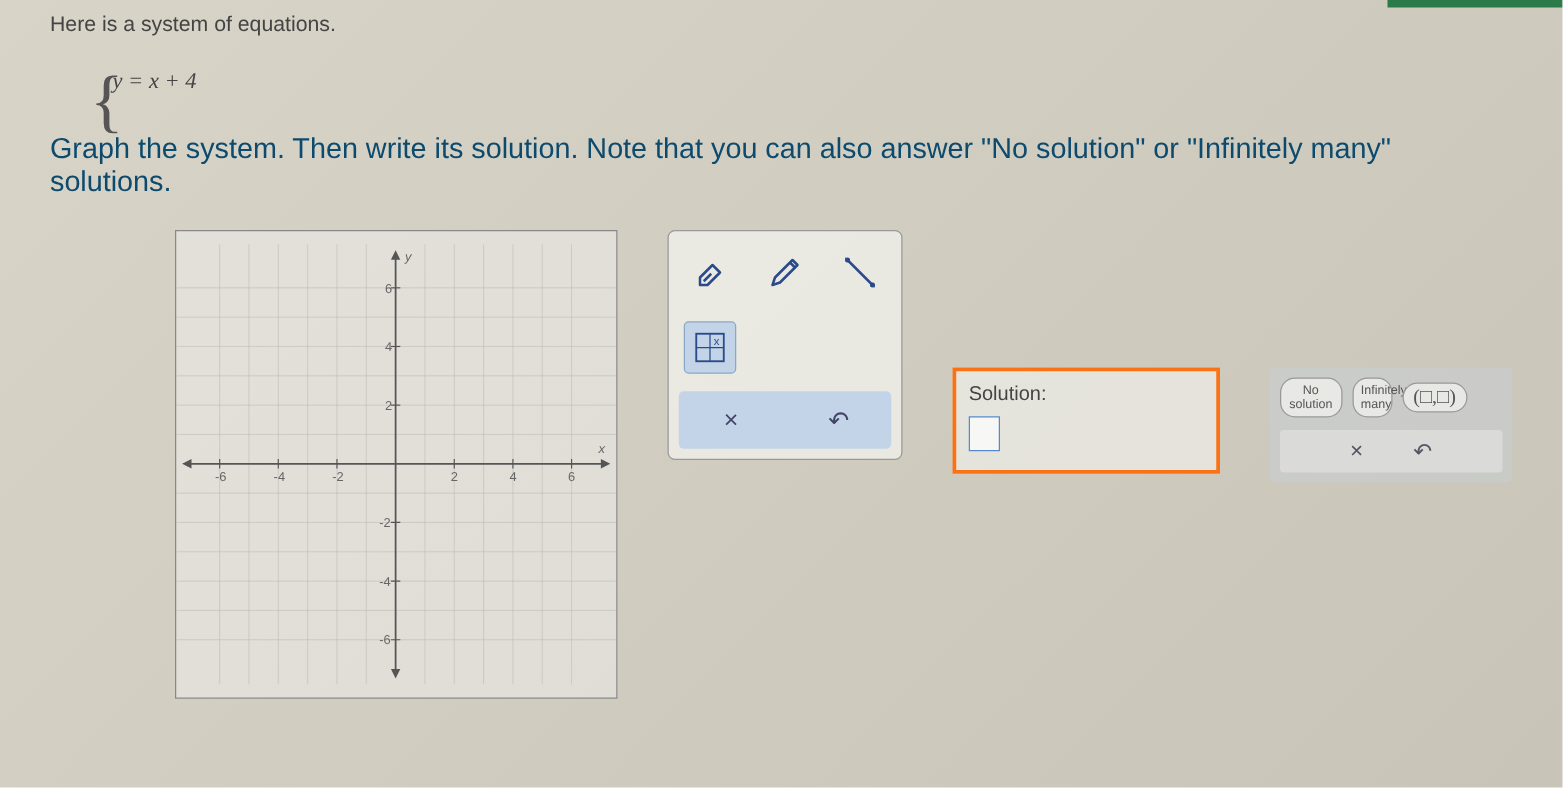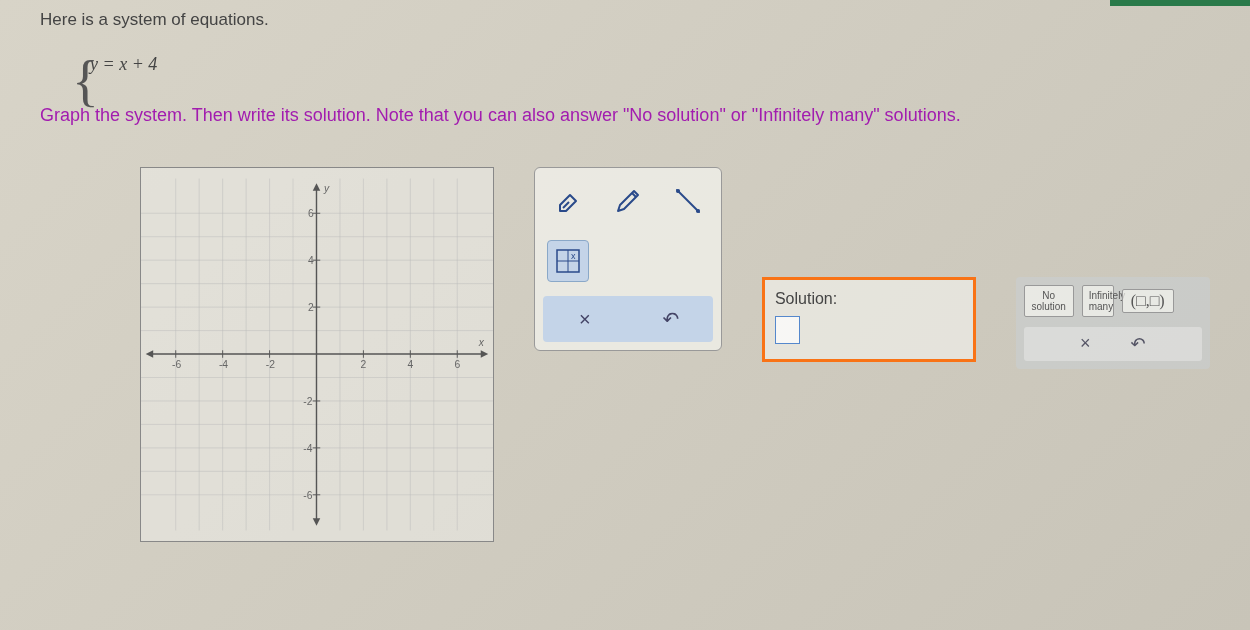--- a/index.html
+++ b/index.html
@@ -28,23 +28,23 @@
       font-family: serif;
     }
     .equation {
       font-size: 18px;
       font-style: italic;
       color: #444;
       margin: 24px 0;
       font-family: 'Times New Roman', serif;
     }
     .instruction {
-      font-size: 18px;
-      color: #a21caf;
-      margin-bottom: 41px;
+      font-size: 23px;
+      color: #0c4a6e;
+      margin-bottom: 25px;
     }
     .work-area {
       display: flex;
       gap: 40px;
       align-items: flex-start;
       padding-left: 100px;
     }
     .graph-container {
       width: 375px;
       height: 375px;
@@ -125,21 +125,21 @@
       margin-bottom: 10px;
     }
     .option-btn {
       padding: 4px 6px;
       border: 1px solid #999;
       background: rgba(245,245,240,0.7);
       font-size: 10px;
       text-align: center;
       color: #555;
       cursor: pointer;
-      border-radius: 2px;
+      border-radius: 12px;
     }
     .coord-btn {
       font-size: 16px;
       padding: 2px 8px;
       font-family: serif;
     }
     .option-bottom {
       display: flex;
       gap: 40px;
       justify-content: center;

